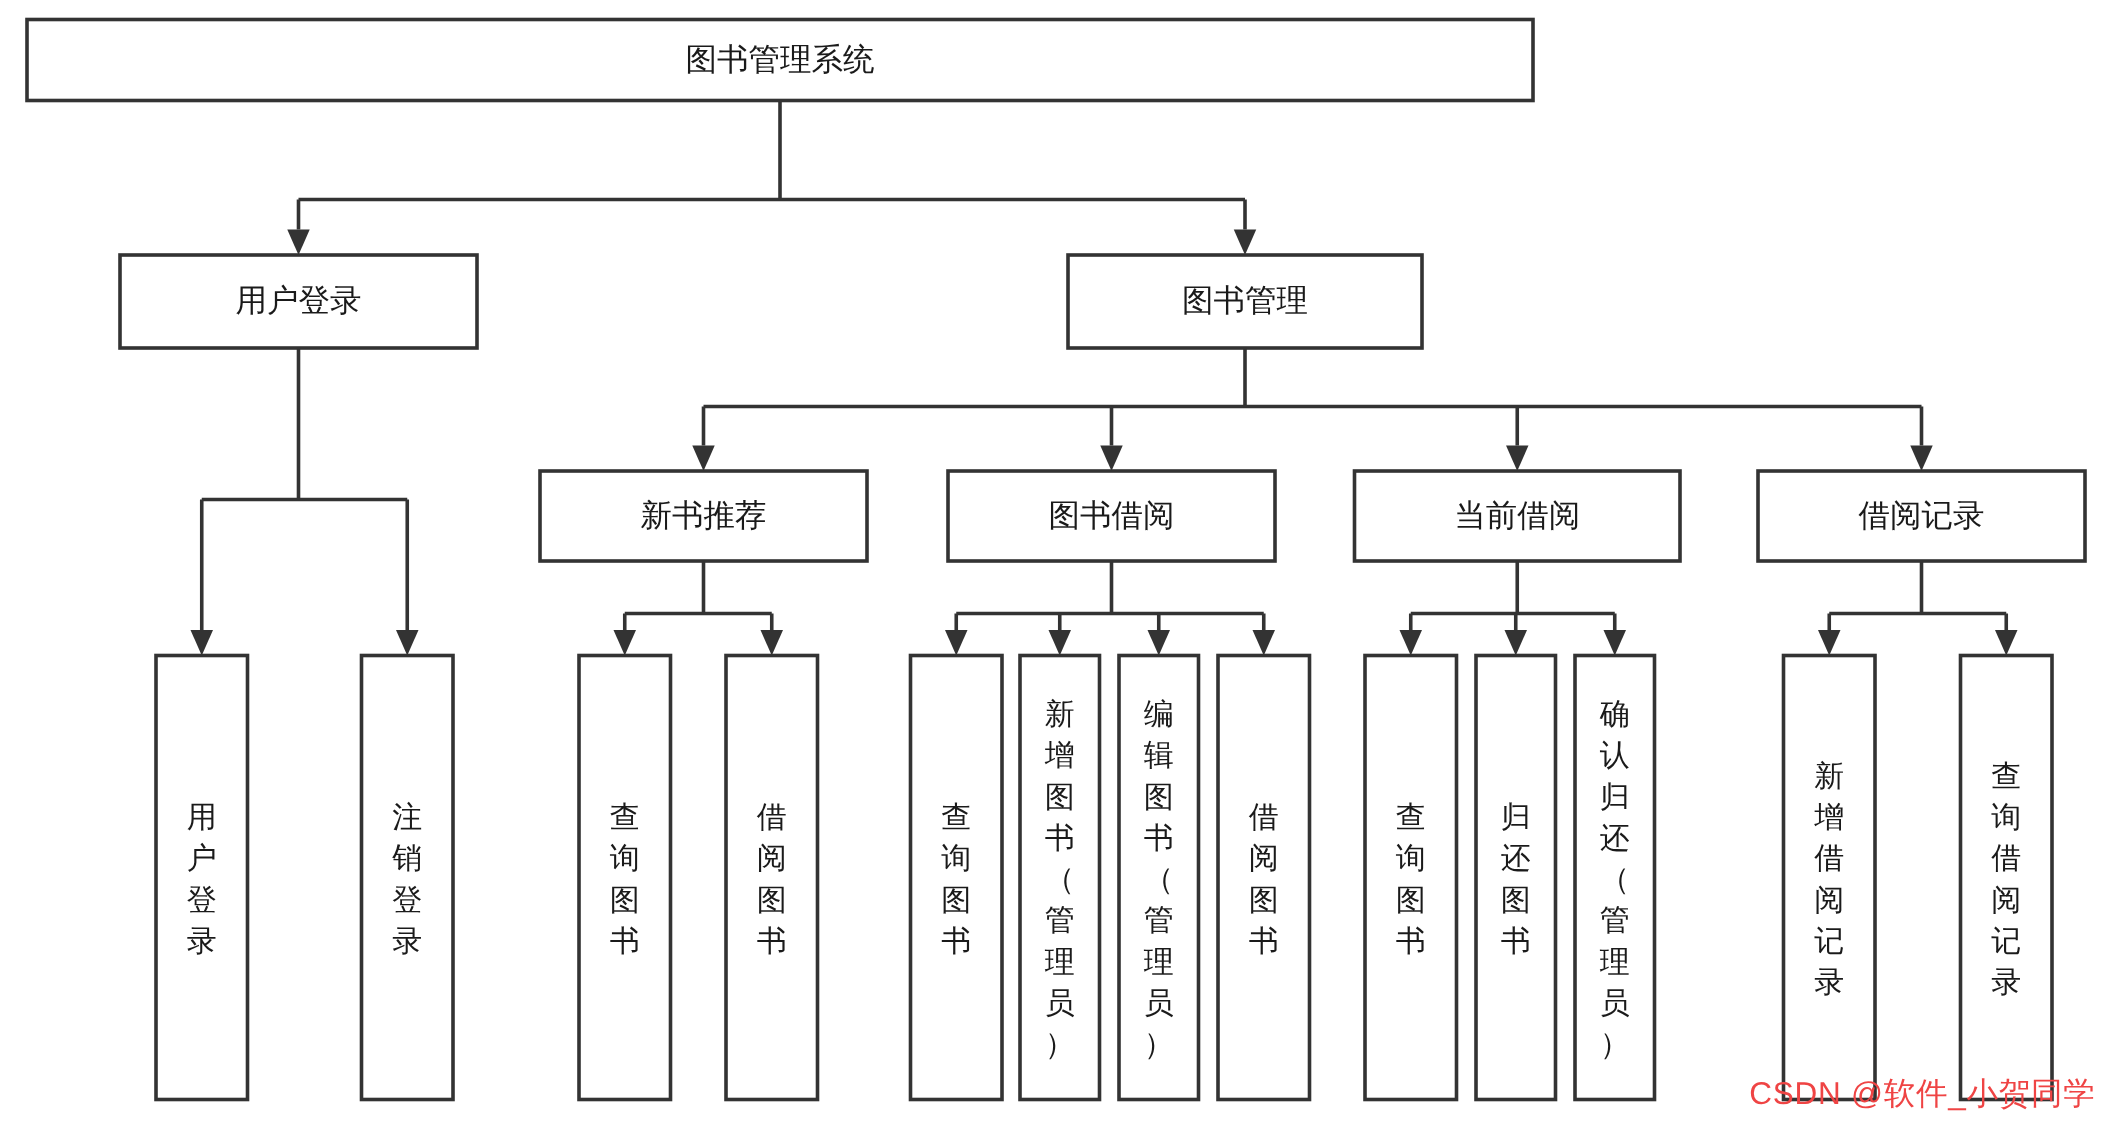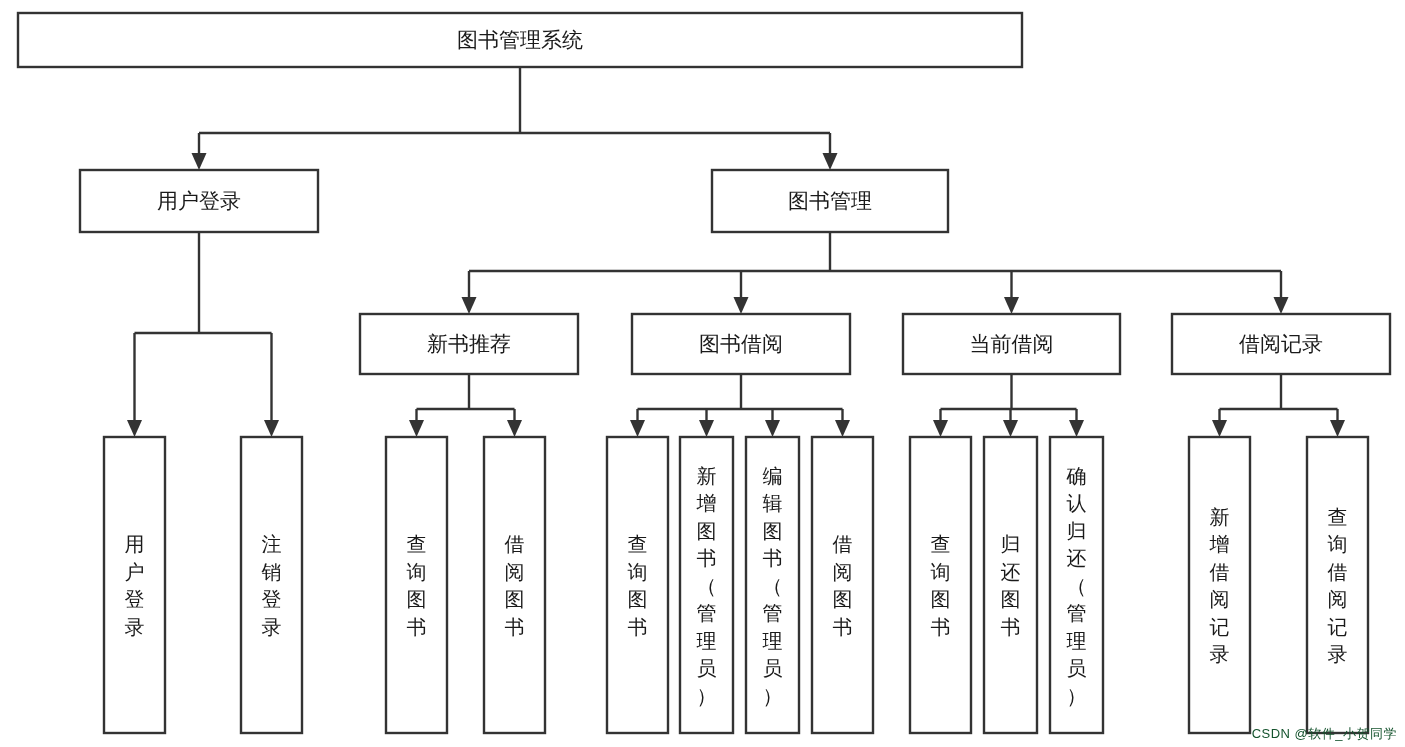--- a/index.html
+++ b/index.html
@@ -49,22 +49,22 @@
   }
   .arrow-head {
     fill: #333333;
     stroke: none;
   }
   .watermark {
     position: absolute;
     right: 8px;
     bottom: 4px;
     font-family: "Liberation Sans", "DejaVu Sans", sans-serif;
-    font-size: 13px;
-    color: #14532d;
+    font-size: 21px;
+    color: #ef4444;
     letter-spacing: 0.5px;
     user-select: none;
     pointer-events: none;
     white-space: nowrap;
   }
 </style>
 </head>
 <body>
 
 <div id="diagram-root">

